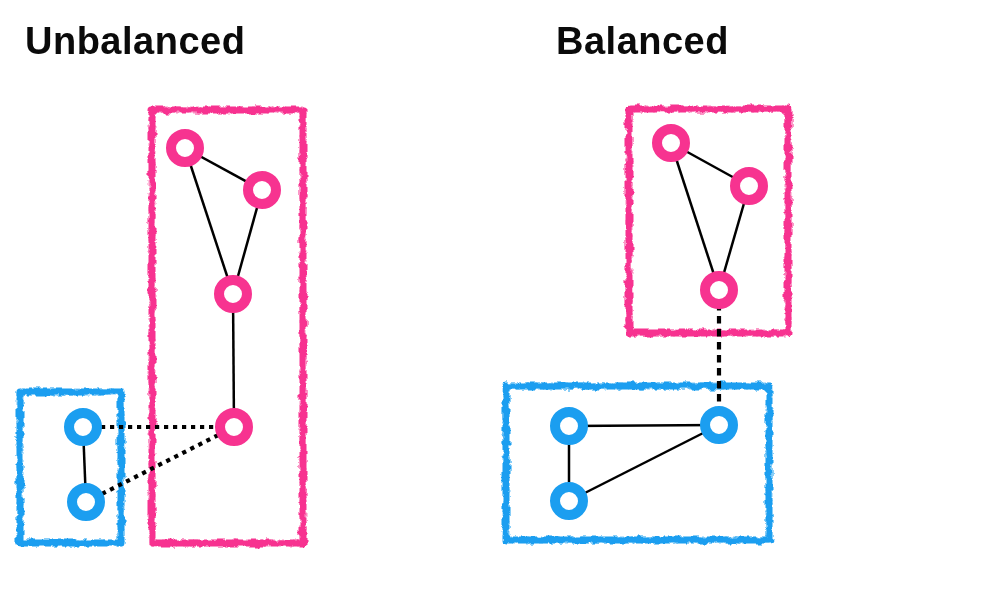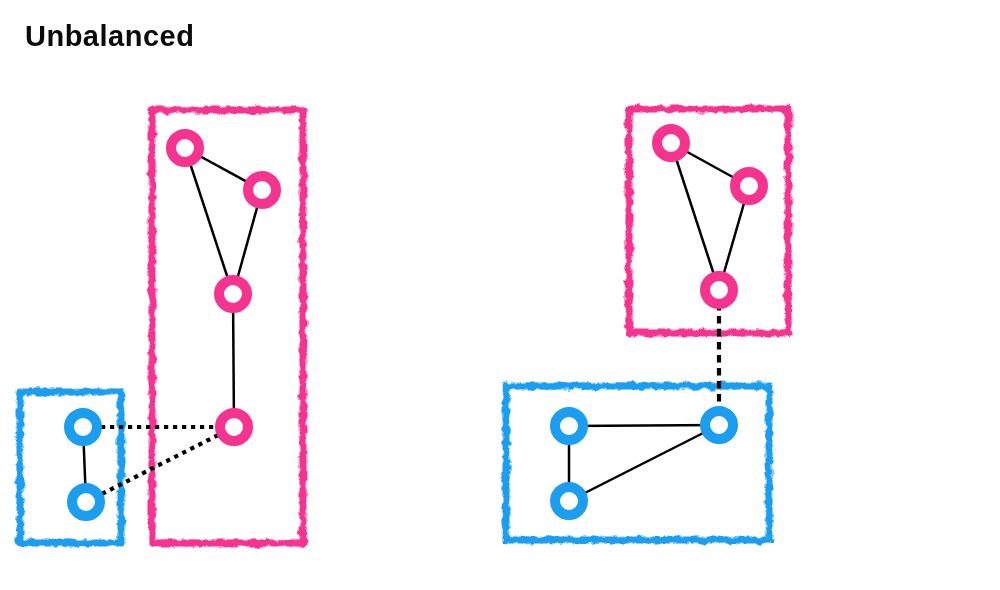--- a/index.html
+++ b/index.html
@@ -8,35 +8,36 @@
     width: 1000px;
     height: 590px;
     background: #ffffff;
     overflow: hidden;
     font-family: "Liberation Sans", sans-serif;
   }
   .panel-title {
     position: absolute;
     top: 20px;
     margin: 0;
-    font-size: 29px;
+    font-size: 38px;
     font-weight: 700;
     letter-spacing: 0.5px;
     color: #0a0a0a;
     white-space: nowrap;
   }
   .panel-title.left  { left: 25px; }
   .panel-title.right { left: 556px; }
   svg.diagram { position: absolute; left: 0; top: 0; display: block; }
 </style>
 </head>
 <body>
 
 <div class="canvas">
   <h1 class="panel-title left">Unbalanced</h1>
+  <h1 class="panel-title right">Balanced</h1>
 
   <svg class="diagram" width="1000" height="590" viewBox="0 0 1000 590" xmlns="http://www.w3.org/2000/svg">
     <defs>
       <filter id="crayon1" x="-20%" y="-20%" width="140%" height="140%">
         <feTurbulence type="fractalNoise" baseFrequency="0.11" numOctaves="4" seed="7" result="n"></feTurbulence>
         <feDisplacementMap in="SourceGraphic" in2="n" scale="7" xChannelSelector="R" yChannelSelector="G"></feDisplacementMap>
       </filter>
       <filter id="crayon2" x="-20%" y="-20%" width="140%" height="140%">
         <feTurbulence type="fractalNoise" baseFrequency="0.16" numOctaves="3" seed="23" result="n"></feTurbulence>
         <feDisplacementMap in="SourceGraphic" in2="n" scale="6" xChannelSelector="R" yChannelSelector="G"></feDisplacementMap>

